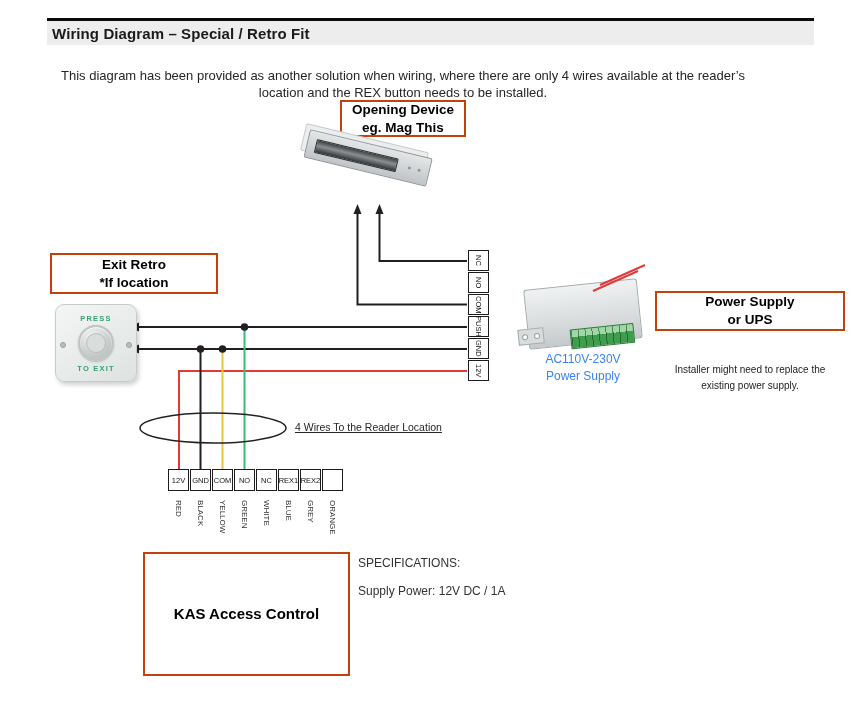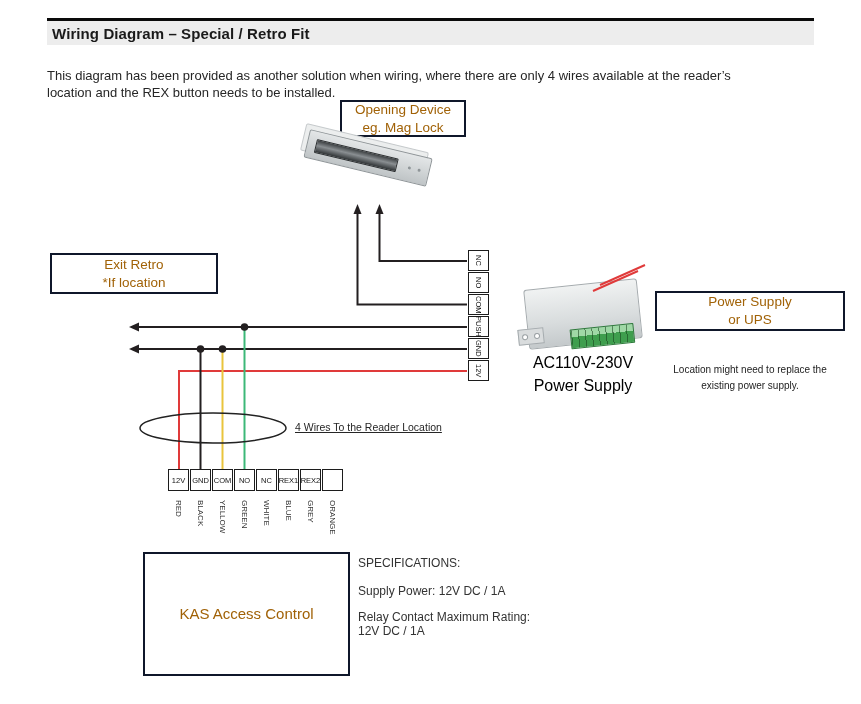--- a/index.html
+++ b/index.html
@@ -12,26 +12,26 @@
   
   .titlebar{
     left:47px;top:10px;width:767px;height:27px;background:#ededed;
     border-top:3px solid #0a0a0a;box-sizing:border-box;z-index:2;
     display:flex;align-items:center;margin-top:8px;
   }
   .titlebar h1{
     margin:0 0 0 5px;font-size:15px;font-weight:700;color:#1a1a1a;letter-spacing:.1px;
   }
   
-  .intro{left:47px;top:55px;width:712px;font-size:13px;line-height:16.5px;color:#262626;z-index:2;}
+  .intro{left:47px;top:55px;width:712px;font-size:13px;line-height:16.5px;color:#262626;z-index:2;text-align:center;}
   
   .lblbox{
-    border:2px solid #0f172a;background:#fff;box-sizing:border-box;z-index:2;
+    border:2px solid #c2410c;background:#fff;box-sizing:border-box;z-index:2;
     display:flex;flex-direction:column;align-items:center;justify-content:center;
-    font-weight:400;font-size:13.5px;line-height:1.3;color:#a16207;text-align:center;
+    font-weight:700;font-size:13.5px;line-height:1.3;color:#000000;text-align:center;
   }
   .box-opening{left:340px;top:100px;width:126px;height:37px;}
   .box-exit{left:50px;top:253px;width:168px;height:41px;}
   .box-ups{left:655px;top:291px;width:190px;height:40px;}
   .box-kas{left:143px;top:552px;width:207px;height:124px;font-size:15px;}
   
   .maglock-wrap{left:300px;top:138px;width:132px;height:40px;transform:rotate(13.5deg);z-index:2;}
   .ml-back{position:absolute;left:0;top:0;width:124px;height:26px;background:#eceeee;border:1px solid #c6cacc;border-radius:2px;}
   .ml-body{position:absolute;left:5px;top:5px;width:124px;height:27px;background:linear-gradient(180deg,#e3e6e7,#bfc4c6);border:1px solid #8f9598;border-radius:2px;}
   .ml-strip{position:absolute;left:8px;top:7px;width:82px;height:12px;border:1px solid #2c2f31;border-radius:1px;background:linear-gradient(180deg,#3a3e40,#8a8f92 45%,#2f3335);}
@@ -75,21 +75,21 @@
   .psu-flange{position:absolute;left:-11px;bottom:4px;width:24px;height:14px;background:#d9dcdd;border:1px solid #a5abae;}
   .psu-hole{position:absolute;width:4px;height:4px;border-radius:50%;background:#fff;border:1px solid #9aa0a3;top:4px;}
   .psu-hole.h1{left:3px;} .psu-hole.h2{right:3px;}
   .psu-terminal{
     position:absolute;right:7px;bottom:-5px;width:62px;height:18px;
     background:
       repeating-linear-gradient(90deg,rgba(20,60,25,.55) 0 1px,transparent 1px 6.9px),
       linear-gradient(180deg,#9fd8a6 0 38%,#3f9e4e 38%);
     border:1px solid #2d7a3b;border-radius:1px;
   }
-  .psu-caption{left:520px;top:351px;width:126px;text-align:center;font-size:16px;line-height:1.45;color:#000000;z-index:2;}
+  .psu-caption{left:520px;top:351px;width:126px;text-align:center;font-size:12px;line-height:1.45;color:#3b82f6;z-index:2;}
   .ups-note{left:661px;top:362px;width:178px;text-align:center;font-size:10px;line-height:1.55;color:#1c1c1c;z-index:2;}
   
   .spec{font-size:12px;color:#333;z-index:2;line-height:14px;}
   .spec-h{left:358px;top:556px;}
   .spec-1{left:358px;top:584px;}
   .spec-2{left:358px;top:610px;}
   
   .wires-layer{left:0;top:0;z-index:1;}
   .psu-wires{left:575px;top:255px;z-index:3;}
 </style>
@@ -124,37 +124,46 @@
   </svg>
 
   <header class="abs titlebar">
     <h1>Wiring Diagram – Special / Retro Fit</h1>
   </header>
 
   <p class="abs intro">This diagram has been provided as another solution when wiring, where there are only 4 wires available at the reader’s location and the REX button needs to be installed.</p>
 
   <div class="abs lblbox box-opening">
     <div>Opening Device</div>
-    <div>eg. Mag Lock</div>
+    <div>eg. Mag This</div>
   </div>
 
   <div class="abs maglock-wrap">
     <div class="ml-back"></div>
     <div class="ml-body">
       <div class="ml-strip"></div>
       <div class="ml-dot d1"></div>
       <div class="ml-dot d2"></div>
     </div>
   </div>
 
   <div class="abs lblbox box-exit">
     <div>Exit Retro</div>
     <div>*If location</div>
   </div>
 
+  <div class="abs exitbtn">
+    <div class="eb-txt eb-press">PRESS</div>
+    <div class="eb-circle">
+      <div class="eb-inner"></div>
+    </div>
+    <div class="eb-txt eb-toexit">TO EXIT</div>
+    <div class="eb-screw left"></div>
+    <div class="eb-screw right"></div>
+  </div>
 
   <div class="abs tblock-v">
     <div class="vcell">
         <span>NC</span>
       </div>
     <div class="vcell">
         <span>NO</span>
       </div>
     <div class="vcell">
         <span>COM</span>
@@ -225,26 +234,22 @@
   </svg>
   <div class="abs psu-caption">
     <div>AC110V-230V</div>
     <div>Power Supply</div>
   </div>
 
   <div class="abs lblbox box-ups">
     <div>Power Supply</div>
     <div>or UPS</div>
   </div>
-  <div class="abs ups-note">Location might need to replace the existing power supply.</div>
+  <div class="abs ups-note">Installer might need to replace the existing power supply.</div>
 
   <div class="abs lblbox box-kas">
     <div>KAS Access Control</div>
   </div>
 
   <div class="abs spec spec-h">SPECIFICATIONS:</div>
   <div class="abs spec spec-1">Supply Power: 12V DC / 1A</div>
-  <div class="abs spec spec-2">
-    <div>Relay Contact Maximum Rating:</div>
-    <div>12V DC / 1A</div>
-  </div>
 
 </div>
 
 </body></html>

